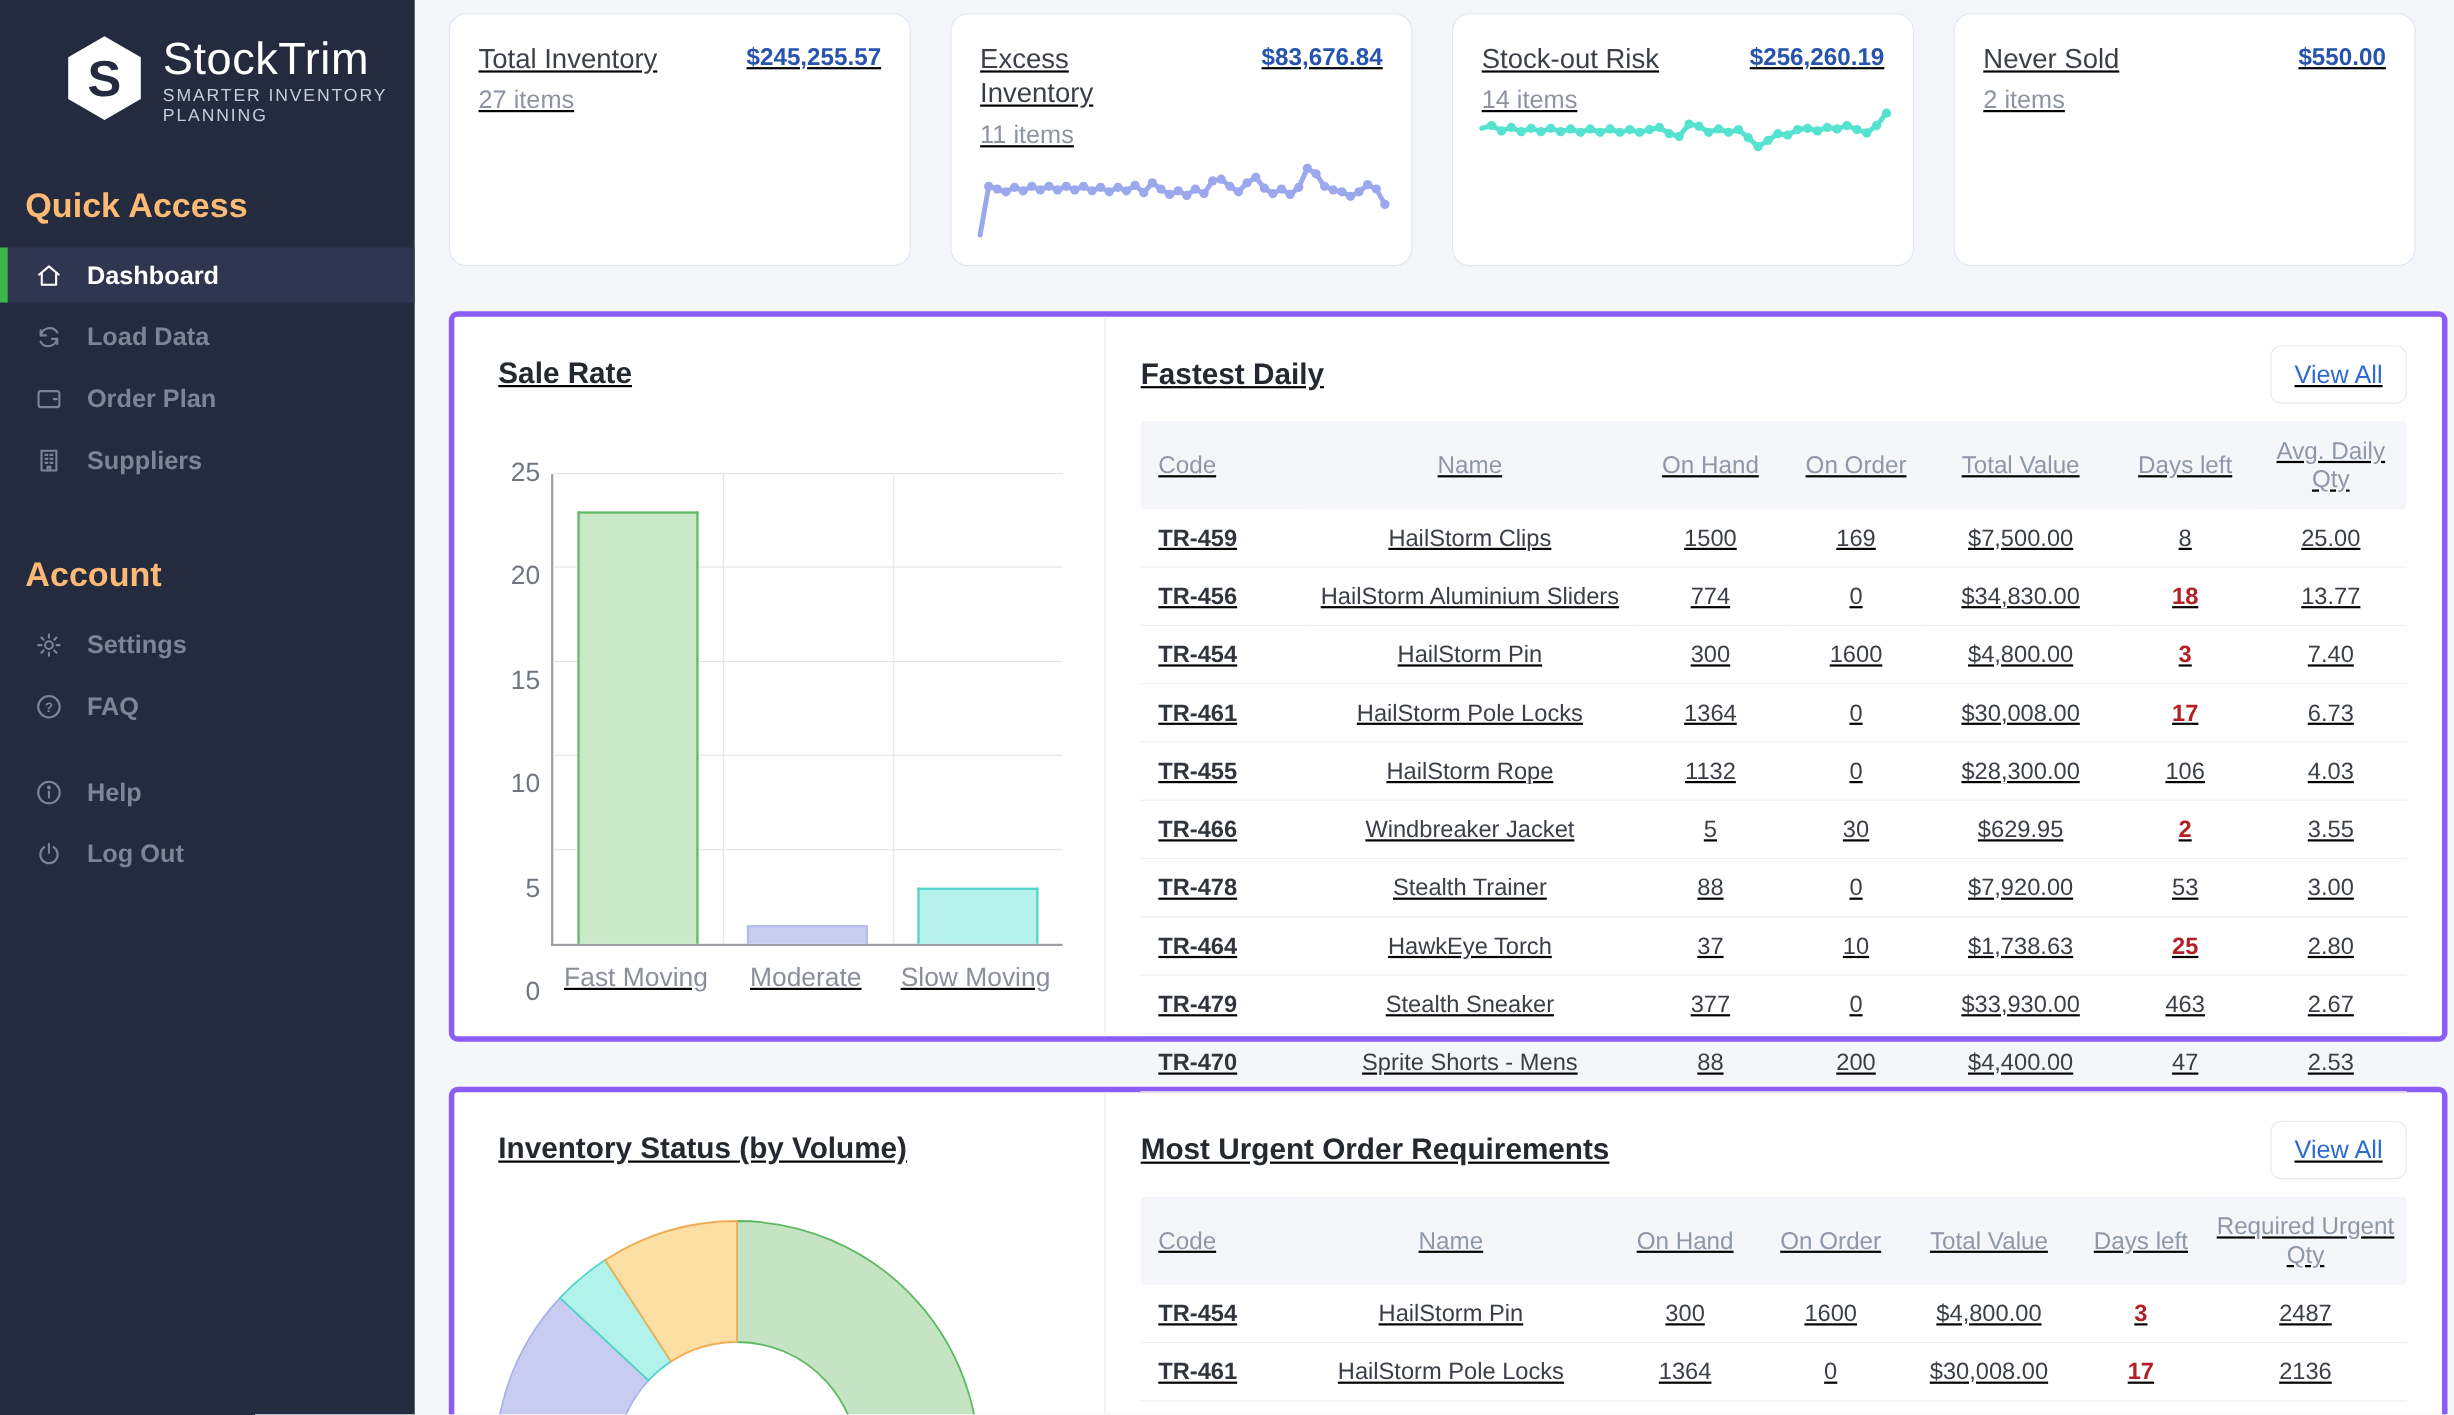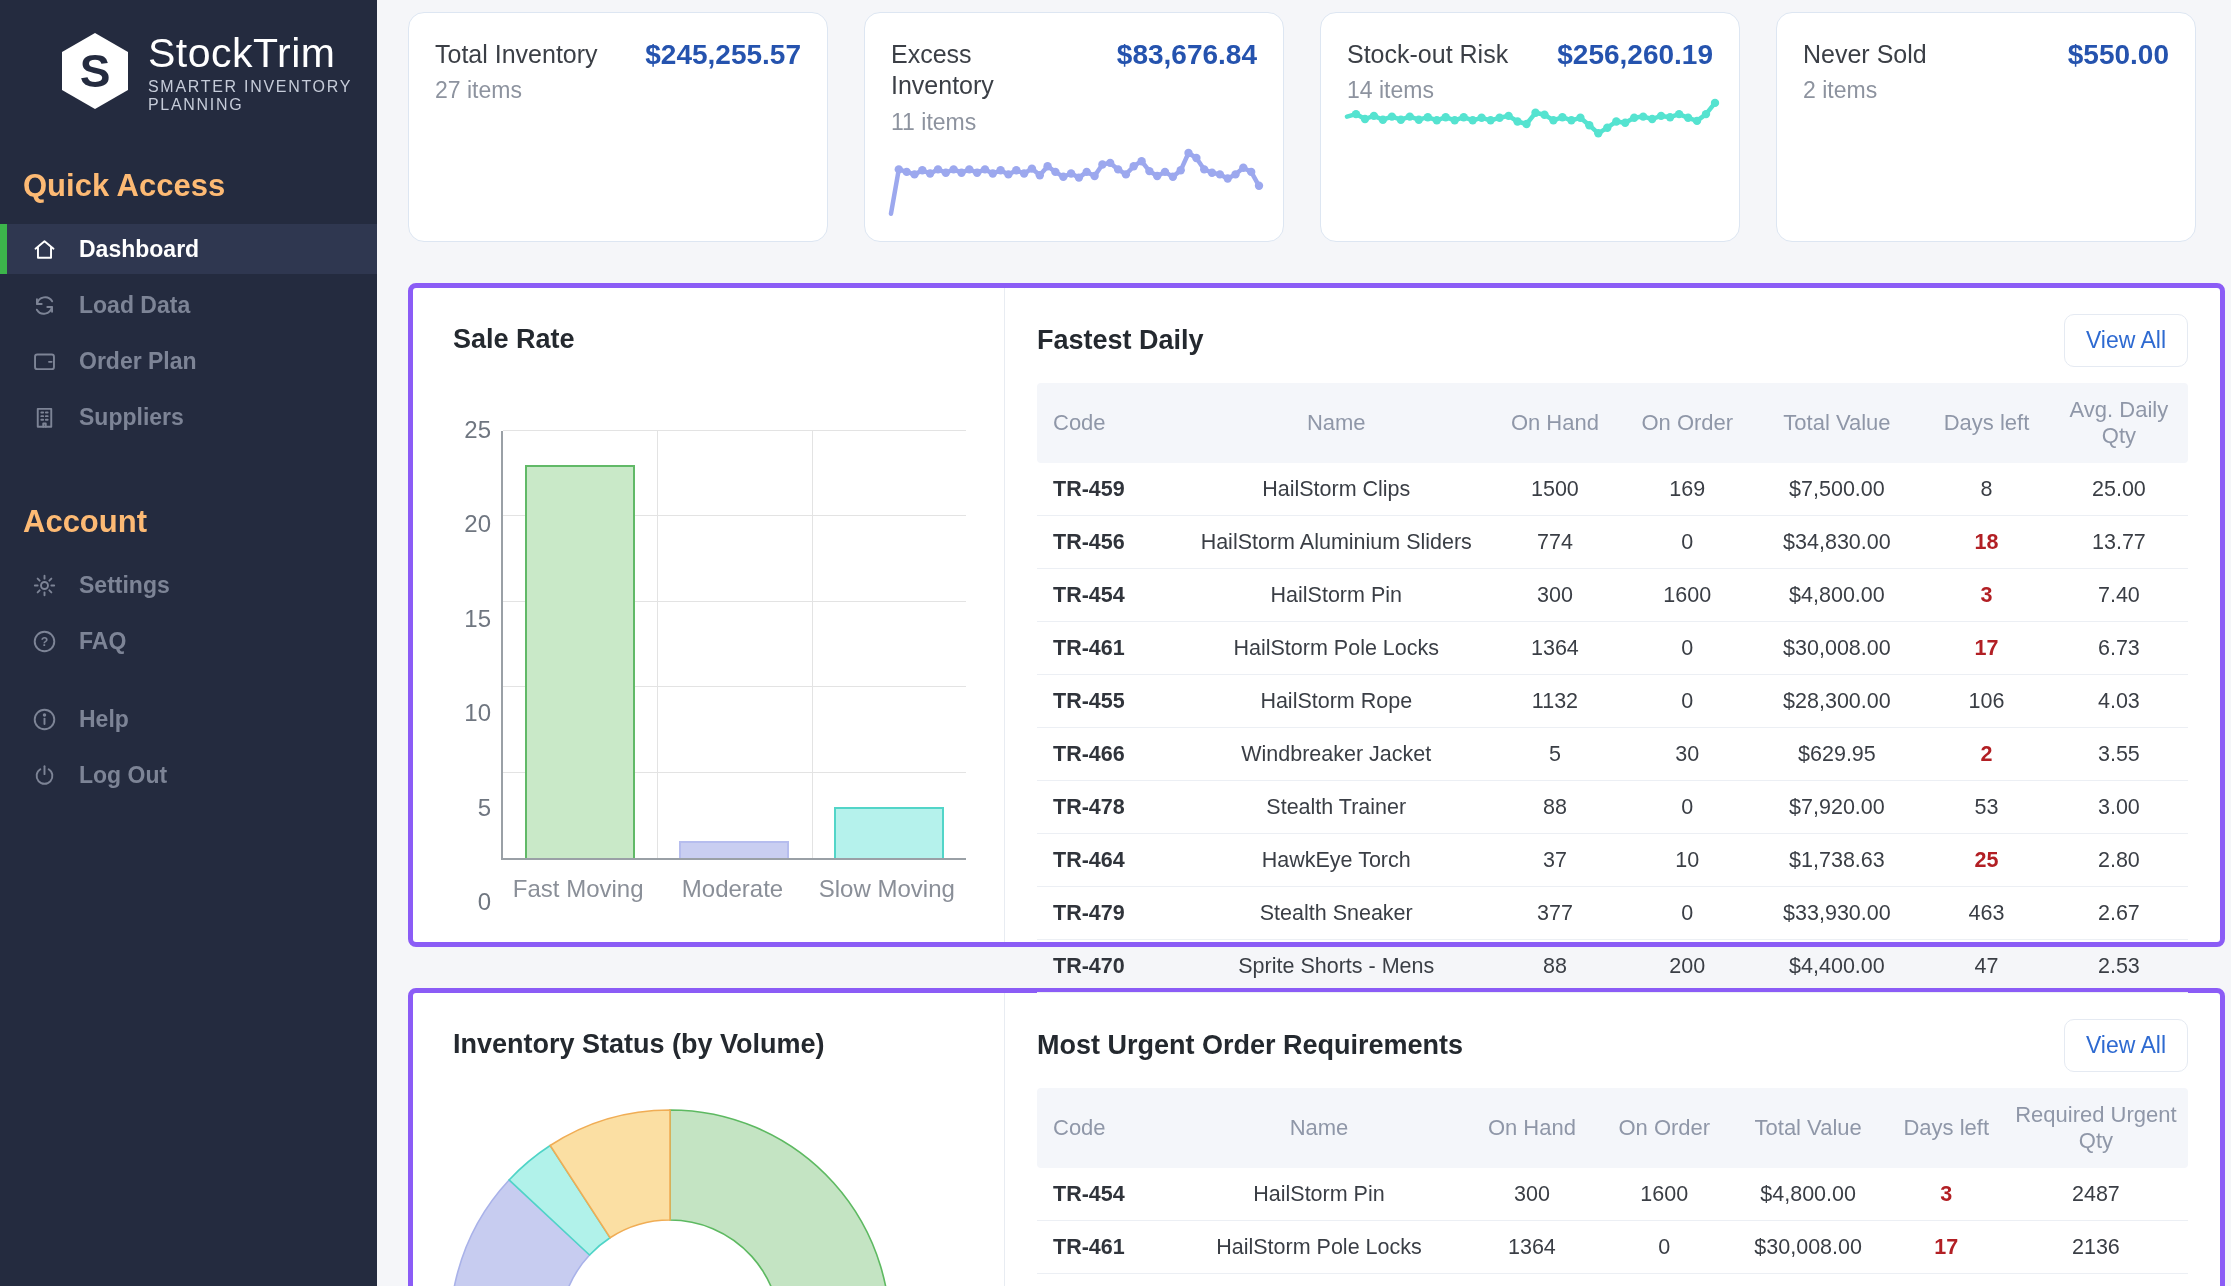--- a/index.html
+++ b/index.html
@@ -15,29 +15,29 @@
   .nav-heading{font-size:31px;font-weight:700;color:#fdba74;padding-left:23px;margin:52px 0 20px;}
   .nav-heading.second{margin-top:62px;}
   .nav-item{display:flex;align-items:center;gap:21px;height:50px;margin:6px 0;padding-left:31px;color:#7d8496;font-size:23px;font-weight:700;cursor:pointer;}
   .nav-item.active{background:#2f3750;border-left:7px solid #3cb54b;padding-left:24px;color:#fff;}
   .nav-item.gap-before{margin-top:28px;}
   .nav-icon{width:27px;height:27px;display:inline-flex;}
   .nav-icon svg{width:27px;height:27px;fill:none;stroke:currentColor;stroke-width:1.7;stroke-linecap:round;stroke-linejoin:round;}
   .nav-icon svg text{fill:currentColor;stroke:none;font-weight:700;font-family:"Liberation Sans",sans-serif;}
 
   
-  .main{flex:1;padding:12px 6px 0 31px;box-sizing:border-box;overflow:hidden;}
+  .main{flex:1;padding:12px 6px 0 31px;box-sizing:border-box;overflow:hidden;text-decoration:underline;}
 
   
   .cards{display:flex;gap:36px;}
   .card{position:relative;width:420px;height:230px;box-sizing:border-box;background:#fff;border:1px solid #dde6f2;border-radius:16px;padding:26px 26px;}
   .card-top{display:flex;justify-content:space-between;align-items:flex-start;}
   .card-title{font-size:25px;color:#3b3f46;line-height:1.25;max-width:178px;}
   .card-sub{font-size:23px;color:#8d939f;margin-top:7px;}
-  .card-value{font-size:28px;font-weight:700;color:#2553ae;text-align:right;white-space:nowrap;}
+  .card-value{font-size:22px;font-weight:700;color:#2553ae;text-align:right;white-space:nowrap;}
   .spark{position:absolute;left:26px;right:26px;}
   .spark-excess{bottom:24px;height:82px;}
   .spark-stockout{bottom:86px;height:62px;}
   .spark svg{display:block;width:100%;height:100%;overflow:visible;}
 
   
   .panel{display:flex;background:#fff;border:5px solid #8b5cf6;border-radius:8px;margin-top:41px;box-sizing:border-box;}
   .panel-top{height:664px;}
   .panel-bottom{height:420px;}
   .panel-left{width:592px;flex:0 0 592px;border-right:1px solid #e8ecf2;padding:36px 0 0 40px;box-sizing:border-box;position:relative;}

